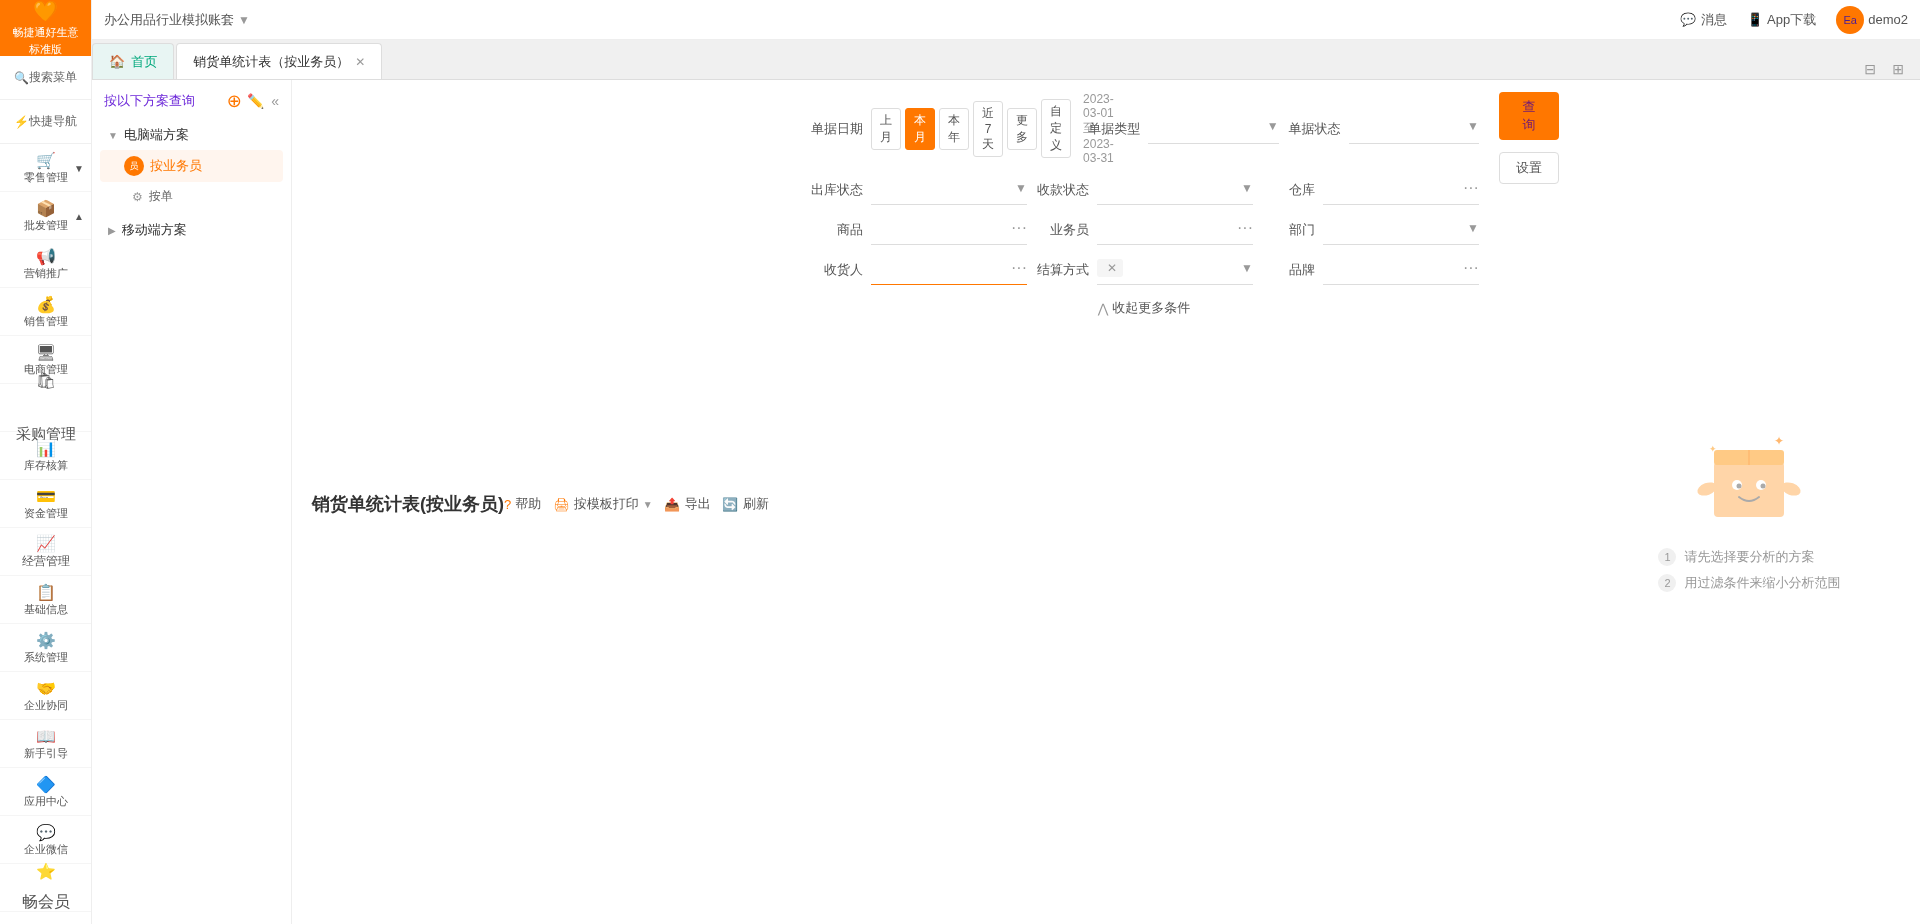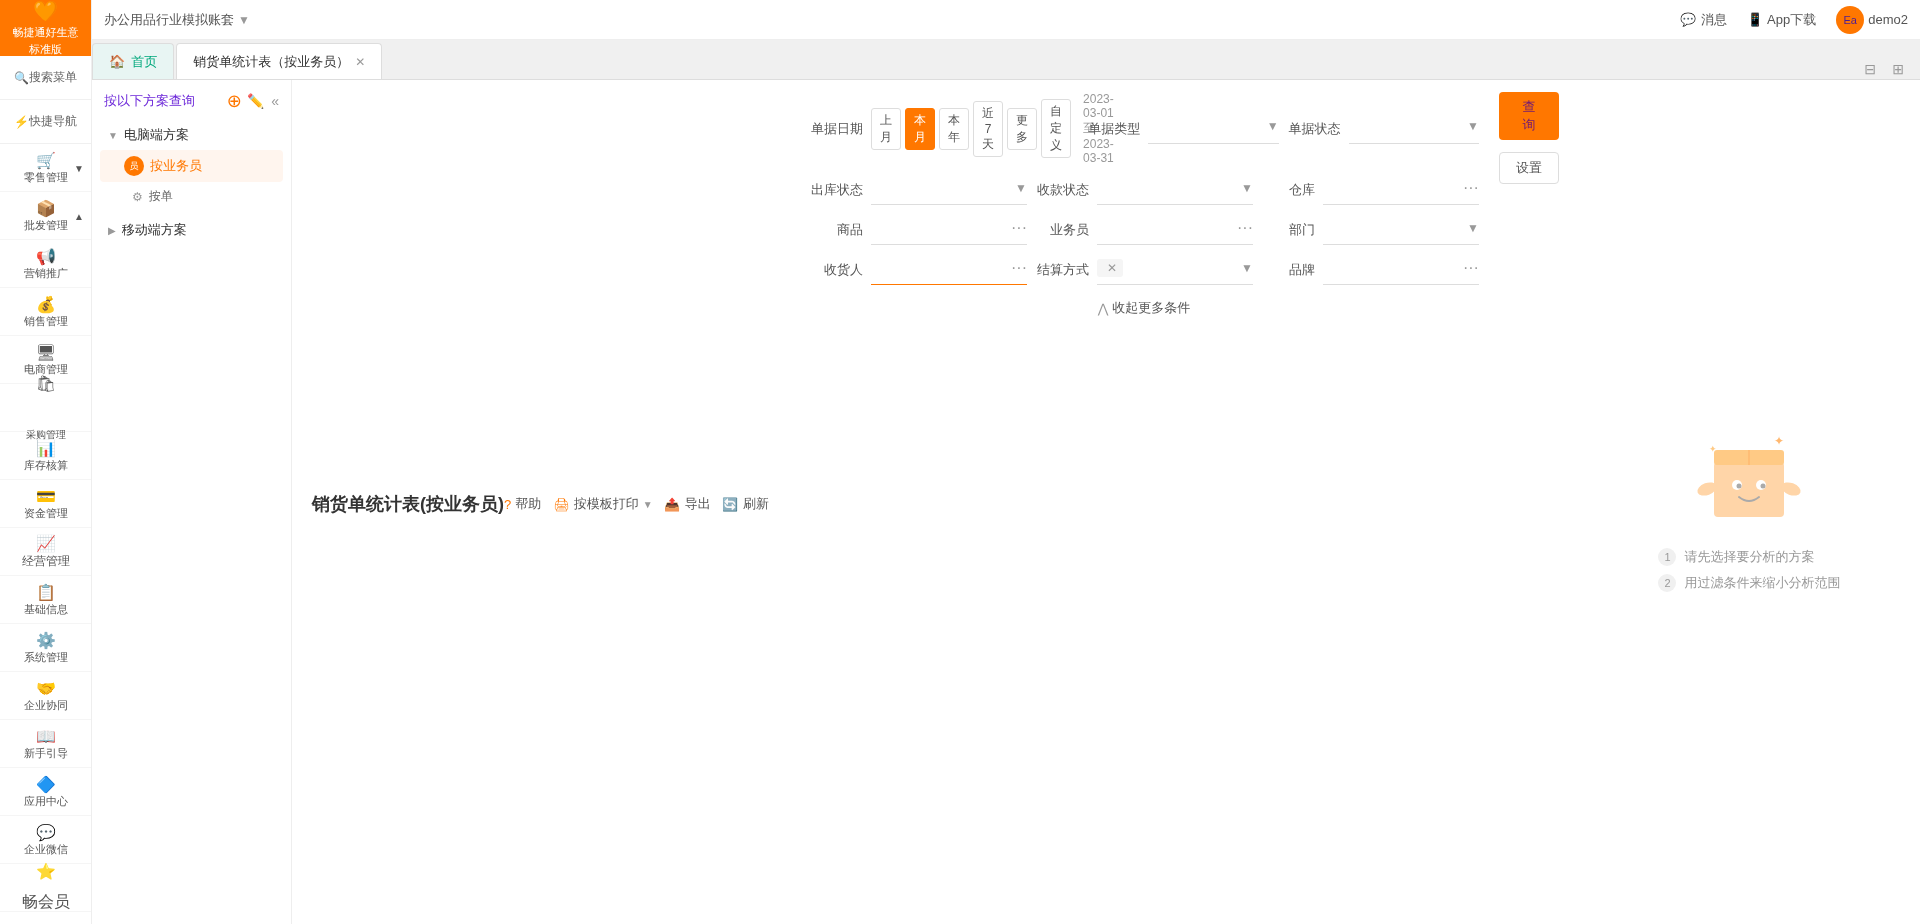--- a/index.html
+++ b/index.html
@@ -128,21 +128,21 @@
     <div class="sidebar-item">
       <span style="font-size:16px;">💰</span>
       <span style="font-size:11px;">销售管理</span>
     </div>
     <div class="sidebar-item">
       <span style="font-size:16px;">🖥</span>
       <span style="font-size:11px;">电商管理</span>
     </div>
     <div class="sidebar-item">
       <span style="font-size:16px;">🛍</span>
-      <span style="font-size:10px;margin-top:35px;">采购管理</span>
+      <span style="font-size:15px;margin-top:35px;">采购管理</span>
     </div>
     <div class="sidebar-item">
       <span style="font-size:16px;">📊</span>
       <span style="font-size:11px;">库存核算</span>
     </div>
     <div class="sidebar-item">
       <span style="font-size:16px;">💳</span>
       <span style="font-size:11px;">资金管理</span>
     </div>
     <div class="sidebar-item">

